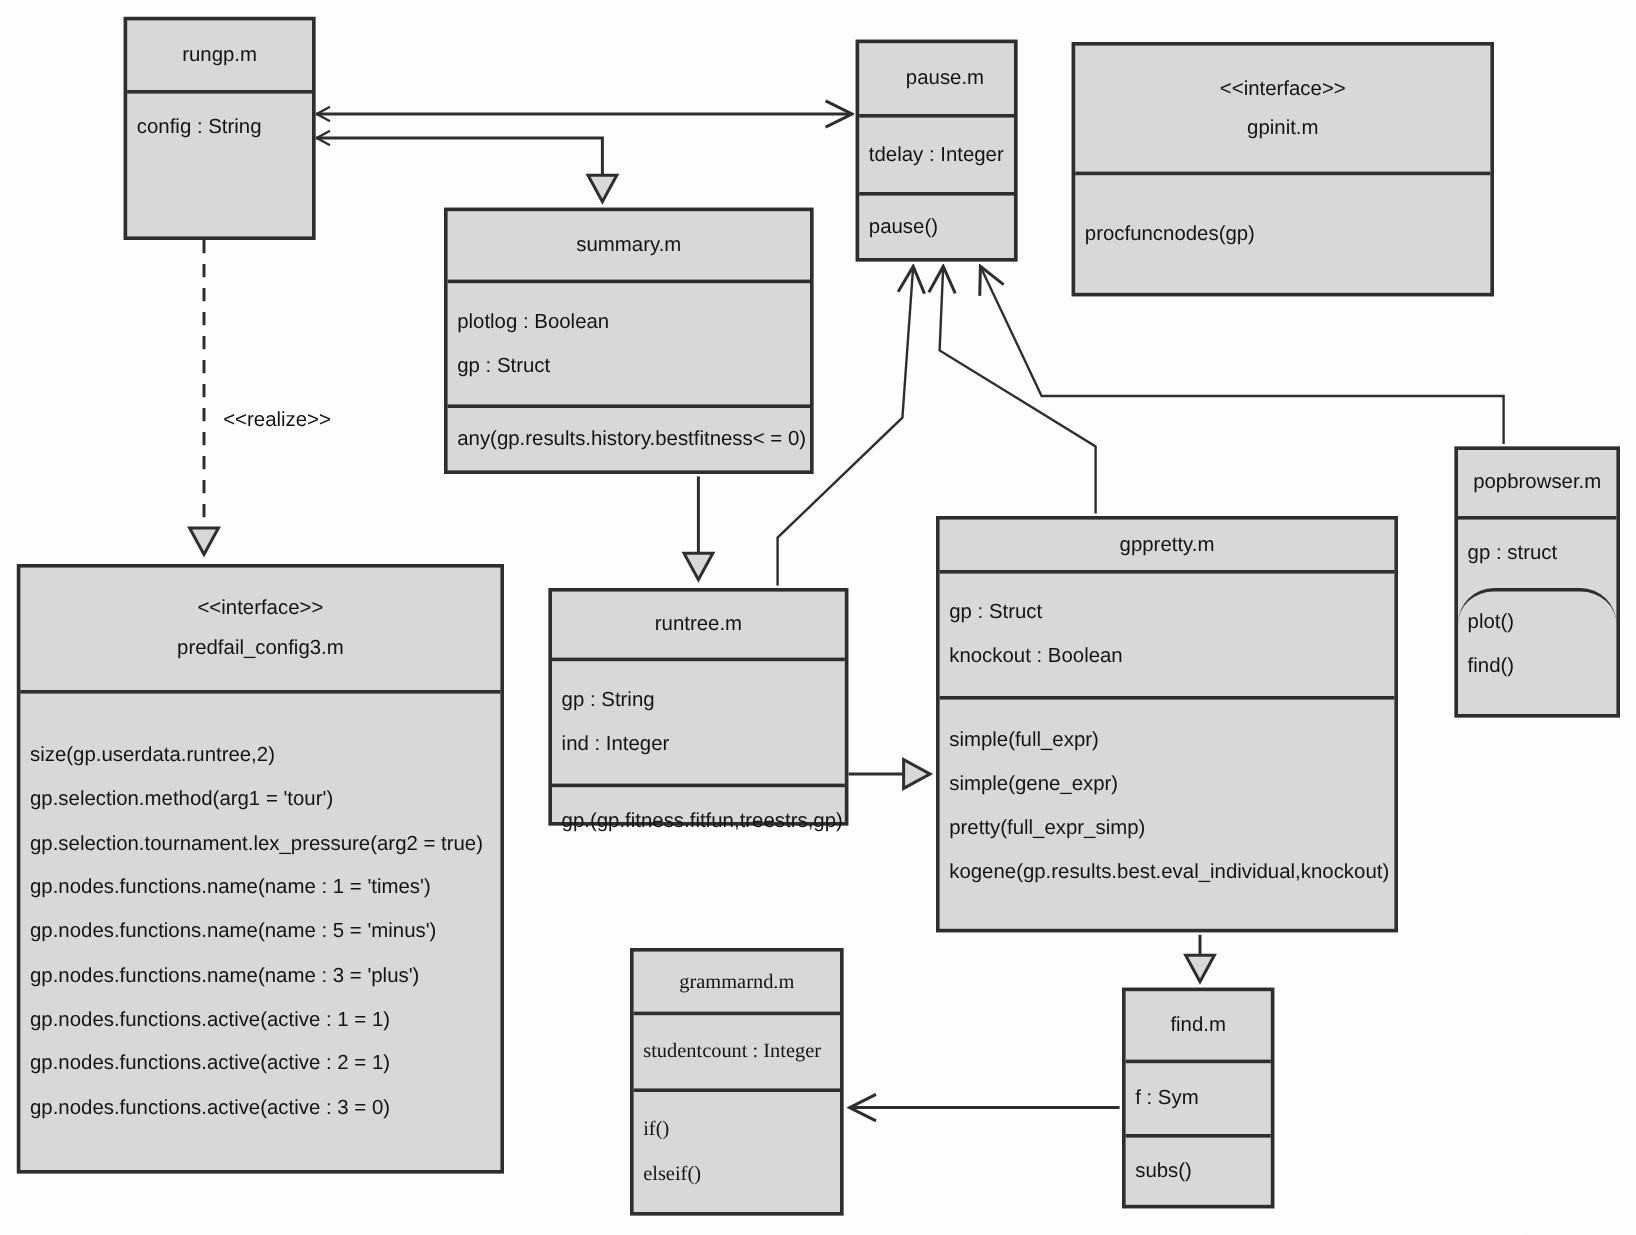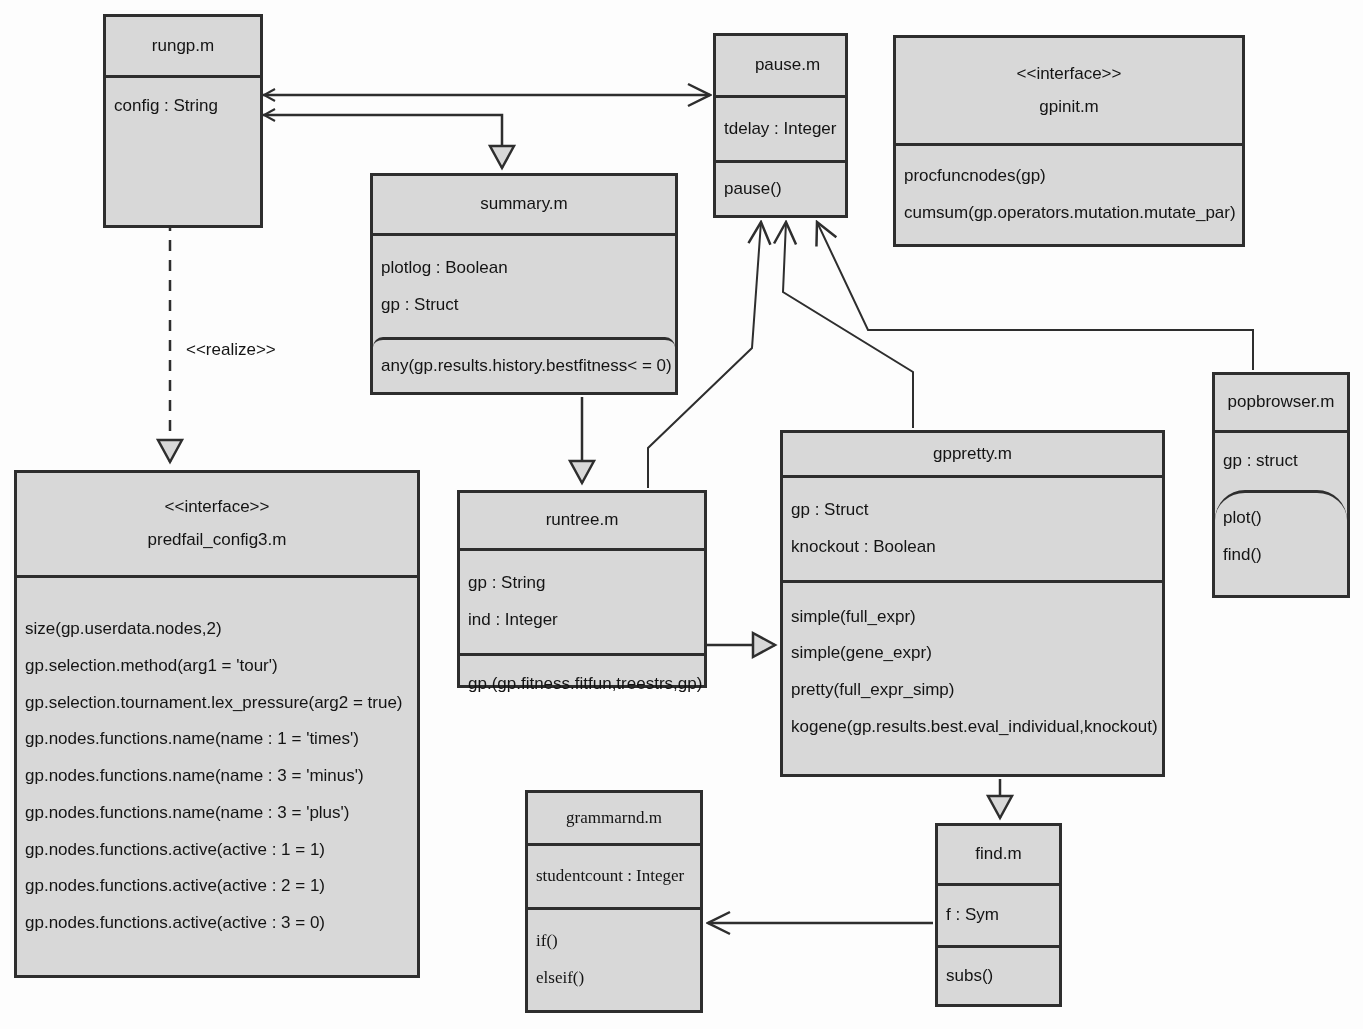--- a/index.html
+++ b/index.html
@@ -58,21 +58,21 @@
 
     <path d="M707,645 H775" fill="none" stroke="#2e2e2e" stroke-width="2.5" marker-end="url(#mTri)"></path>
 
     <path d="M1000,779 V818" fill="none" stroke="#2e2e2e" stroke-width="2.5" marker-end="url(#mTri)"></path>
 
     <path d="M933,923 H708" fill="none" stroke="#2e2e2e" stroke-width="2.5" marker-end="url(#mOpen)"></path>
   </svg>
 
   <div class="realize-label">&lt;&lt;realize&gt;&gt;</div>
 
-  <div class="uml-box" style="left:103px;top:14px;width:160px;height:214px;">
+  <div class="uml-box" style="left:103px;top:14px;width:160px;height:186px;">
     <div class="sec title first" style="height:58px;">
       <div class="txt">rungp.m</div>
     </div>
     <div class="sec" style="height:60px;">
       <div class="txt">config : String</div>
     </div>
   </div>
 
   <div class="uml-box" style="left:713px;top:33px;width:135px;height:185px;">
     <div class="sec title first" style="height:59px;margin-left:14px;">
@@ -86,33 +86,32 @@
     </div>
   </div>
 
   <div class="uml-box" style="left:893px;top:35px;width:352px;height:212px;">
     <div class="sec title first" style="height:105px;">
       <div class="txt stereo">&lt;&lt;interface&gt;&gt;</div>
       <div class="txt">gpinit.m</div>
     </div>
     <div class="sec multi" style="height:101px;">
       <div class="txt">procfuncnodes(gp)</div>
-      <div class="txt">cumsum(gp.operators.mutation.mutate_par)</div>
     </div>
   </div>
 
   <div class="uml-box" style="left:370px;top:173px;width:308px;height:222px;">
     <div class="sec title first" style="height:57px;">
       <div class="txt">summary.m</div>
     </div>
     <div class="sec multi" style="height:104px;">
       <div class="txt">plotlog : Boolean</div>
       <div class="txt">gp : Struct</div>
     </div>
-    <div class="sec" style="height:55px;border-radius:10px;">
+    <div class="sec" style="height:55px;">
       <div class="txt">any(gp.results.history.bestfitness&lt; = 0)</div>
     </div>
   </div>
 
   <div class="uml-box" style="left:1212px;top:372px;width:138px;height:226px;">
     <div class="sec title first" style="height:55px;">
       <div class="txt">popbrowser.m</div>
     </div>
     <div class="sec" style="height:60px;">
       <div class="txt">gp : struct</div>
@@ -122,25 +121,25 @@
       <div class="txt">find()</div>
     </div>
   </div>
 
   <div class="uml-box" style="left:14px;top:470px;width:406px;height:508px;">
     <div class="sec title first" style="height:102px;">
       <div class="txt stereo">&lt;&lt;interface&gt;&gt;</div>
       <div class="txt">predfail_config3.m</div>
     </div>
     <div class="sec multi" style="height:400px;">
-      <div class="txt">size(gp.userdata.nodes,2)</div>
+      <div class="txt">size(gp.userdata.runtree,2)</div>
       <div class="txt">gp.selection.method(arg1 = 'tour')</div>
       <div class="txt">gp.selection.tournament.lex_pressure(arg2 = true)</div>
       <div class="txt">gp.nodes.functions.name(name : 1 = 'times')</div>
-      <div class="txt">gp.nodes.functions.name(name : 3 = 'minus')</div>
+      <div class="txt">gp.nodes.functions.name(name : 5 = 'minus')</div>
       <div class="txt">gp.nodes.functions.name(name : 3 = 'plus')</div>
       <div class="txt">gp.nodes.functions.active(active : 1 = 1)</div>
       <div class="txt">gp.nodes.functions.active(active : 2 = 1)</div>
       <div class="txt">gp.nodes.functions.active(active : 3 = 0)</div>
     </div>
   </div>
 
   <div class="uml-box" style="left:457px;top:490px;width:250px;height:198px;">
     <div class="sec title first" style="height:55px;">
       <div class="txt">runtree.m</div>

